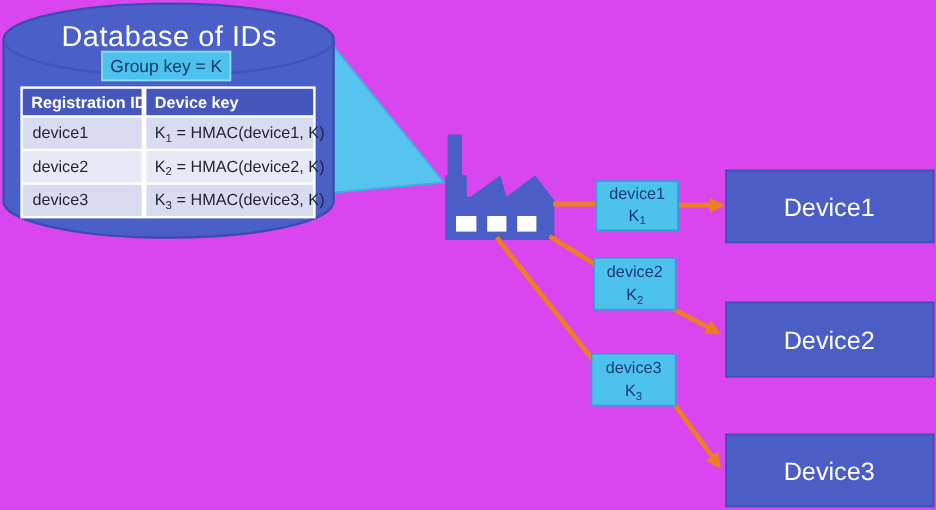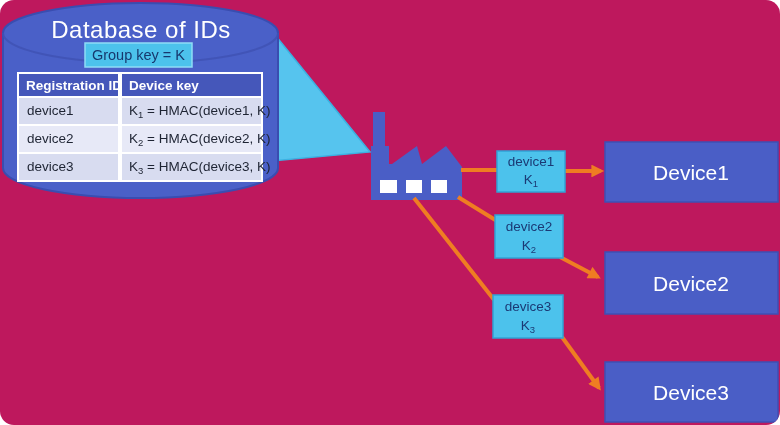--- a/index.html
+++ b/index.html
@@ -1,17 +1,17 @@
 <!DOCTYPE html>
 <html><head>
 <meta charset="utf-8">
 <style>
   html,body{margin:0;padding:0;background:#fff;}
-  .stage{width:780px;height:425px;position:relative;background:#be185d;overflow:hidden;
-         font-family:"Liberation Sans",sans-serif;border-radius:14px;}
+  .stage{width:780px;height:425px;position:relative;background:#d946ef;overflow:hidden;
+         font-family:"Liberation Sans",sans-serif;}
   svg text{font-family:"Liberation Sans",sans-serif;}
   .cyl-body{stroke:#3a4db0;stroke-width:2;}
   .cyl-seam{fill:none;stroke:#3f52b4;stroke-width:2;opacity:.85;}
   .beam{stroke:#3bb2e2;stroke-width:1.5;}
   .db-title{fill:#ffffff;font-size:24px;letter-spacing:.5px;}
   .badge-rect{stroke:#8edcf6;stroke-width:1.5;}
   .badge-text{fill:#17386e;font-size:14.5px;}
   .tbl-outer{fill:#ffffff;}
   .hdr-cell{fill:#4557ba;}
   .hdr-text{fill:#ffffff;font-size:13.5px;font-weight:bold;}

